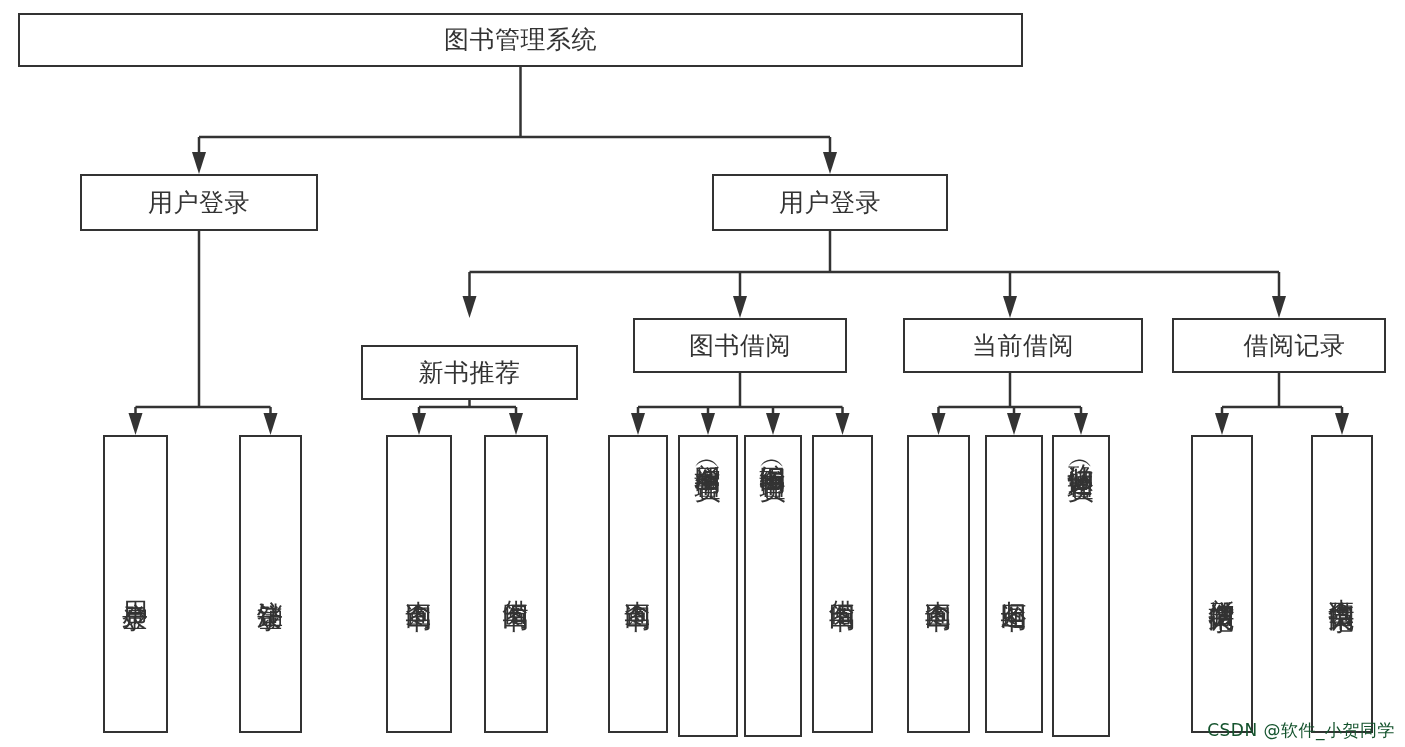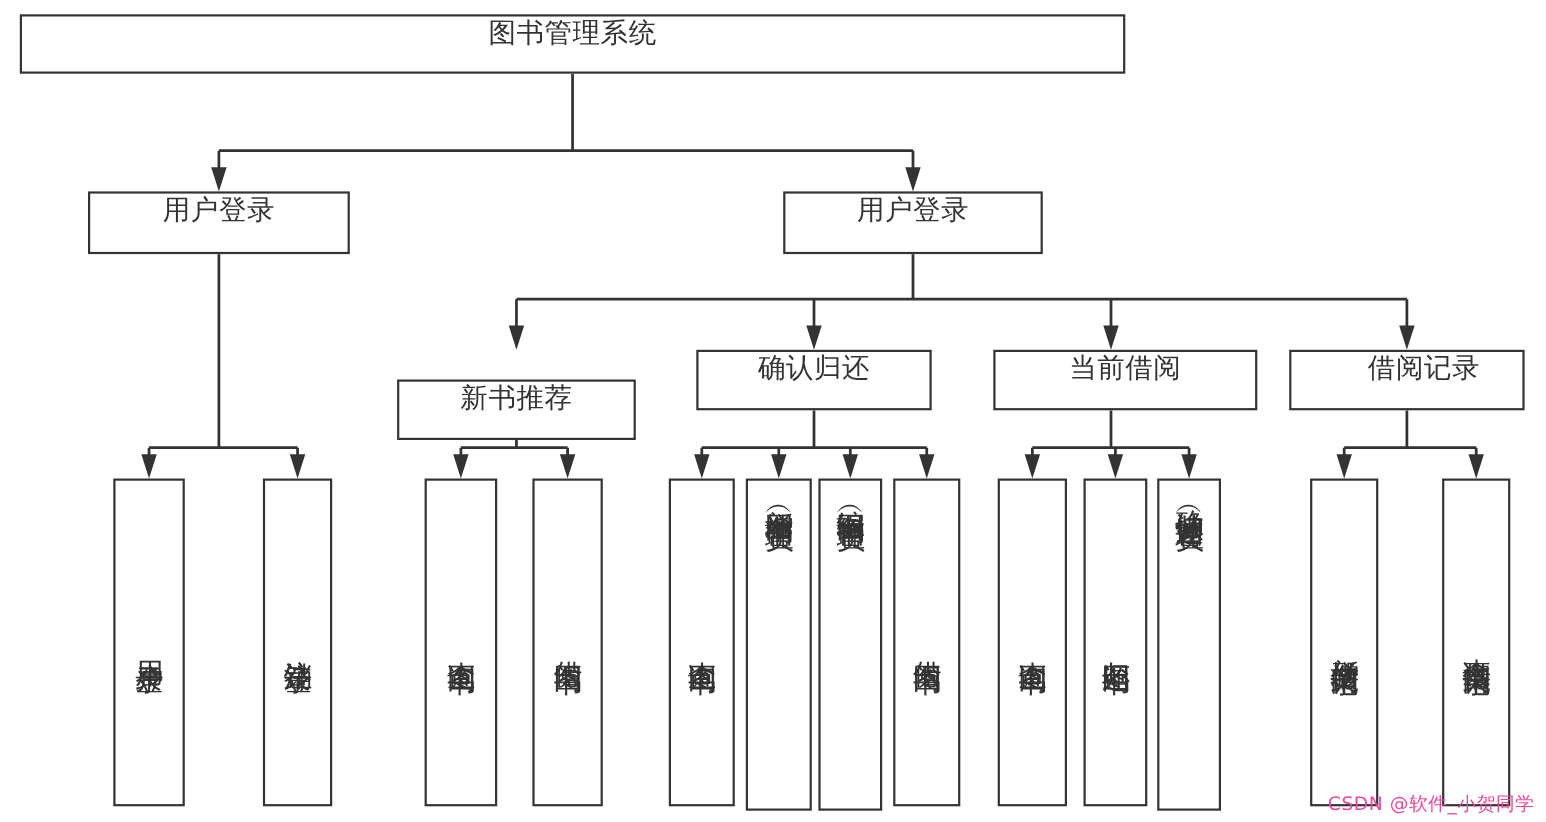--- a/index.html
+++ b/index.html
@@ -25,20 +25,21 @@
     width: 1405px;
     height: 747px;
     pointer-events: none;
   }
   .node {
     position: absolute;
     box-sizing: border-box;
     background: #ffffff;
     border: 2.5px solid #333333;
     display: flex;
+    align-items: center;
     justify-content: center;
     color: #333333;
     z-index: 2;
   }
   .node-label {
     display: block;
     text-align: center;
     line-height: 1.18;
     color: #333333;
     white-space: pre;
@@ -63,21 +64,21 @@
   }
   .node.vert.centered {
     align-items: center;
     padding-top: 0;
   }
   #watermark {
     position: absolute;
     right: 10px;
     bottom: 5px;
     font-size: 17px;
-    color: #ec4899;
+    color: #14532d;
     letter-spacing: 0.5px;
     z-index: 5;
     user-select: none;
     white-space: pre;
   }
 </style>
 </head>
 <body>
 
 <div id="diagram-root">
@@ -145,21 +146,21 @@
     <span class="node-label">用户登录</span>
   </div>
   <div class="node horiz" style="left: 712px; top: 174px; width: 236px; height: 57px;">
     <span class="node-label">用户登录</span>
   </div>
 
   <div class="node horiz" style="left: 361px; top: 318px; width: 217px; height: 55px; margin-top: 27px;">
     <span class="node-label">新书推荐</span>
   </div>
   <div class="node horiz" style="left: 633px; top: 318px; width: 214px; height: 55px;">
-    <span class="node-label">确认归还</span>
+    <span class="node-label">图书借阅</span>
   </div>
   <div class="node horiz" style="left: 903px; top: 318px; width: 240px; height: 55px;">
     <span class="node-label">当前借阅</span>
   </div>
   <div class="node horiz" style="left: 1172px; top: 318px; width: 214px; height: 55px; padding-left: 31px;">
     <span class="node-label">借阅记录</span>
   </div>
 
   <div class="node vert centered" style="left: 103px; top: 435px; width: 65px; height: 298px;">
     <span class="node-label">用户登录</span>

